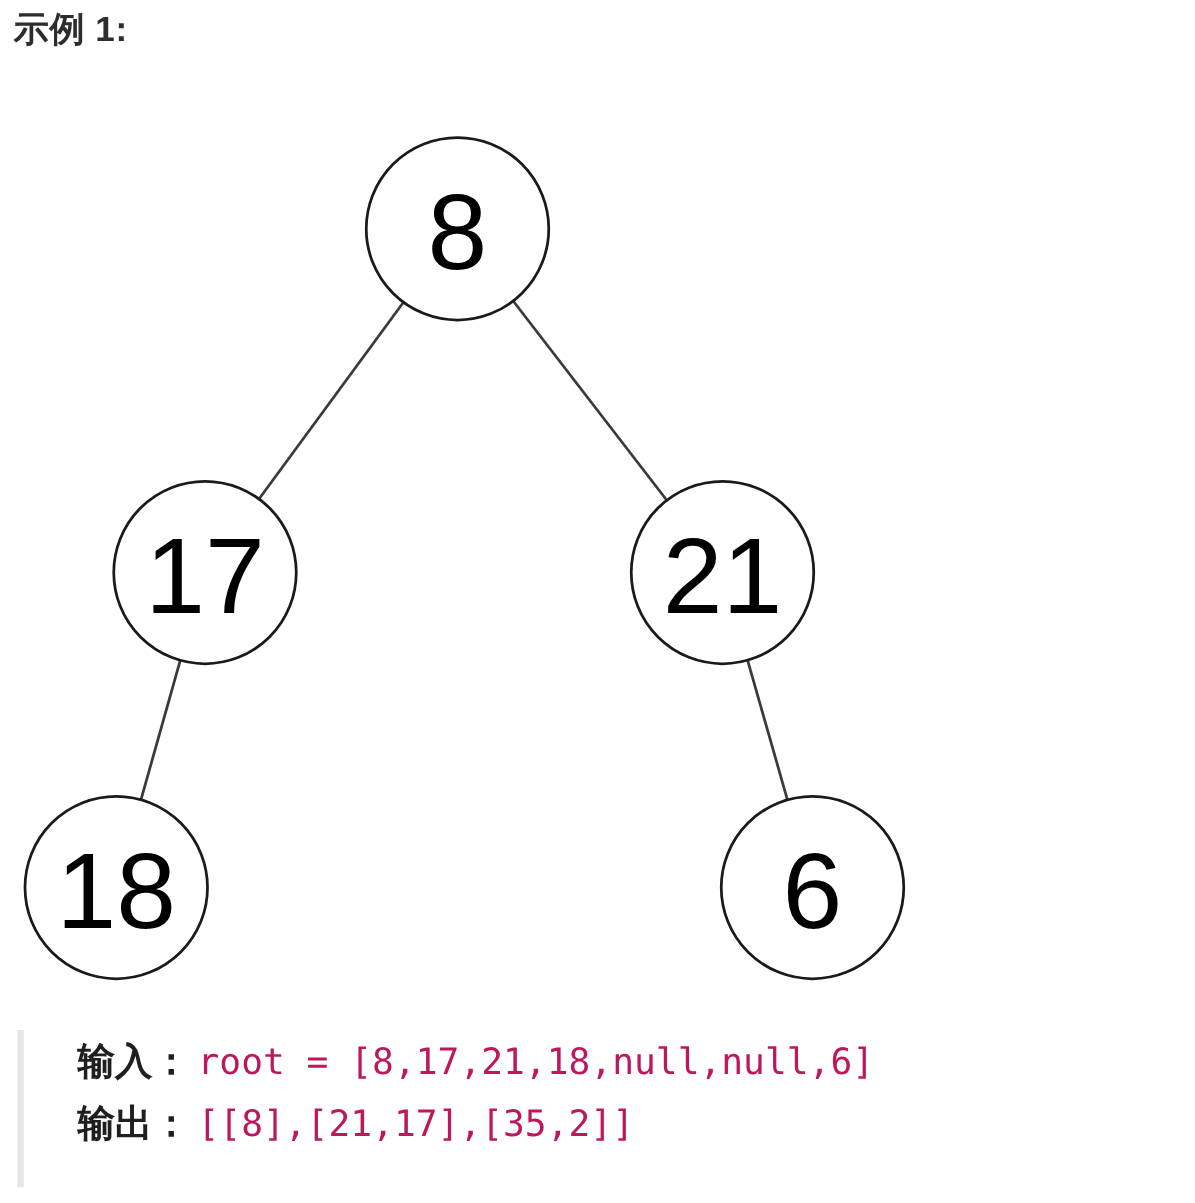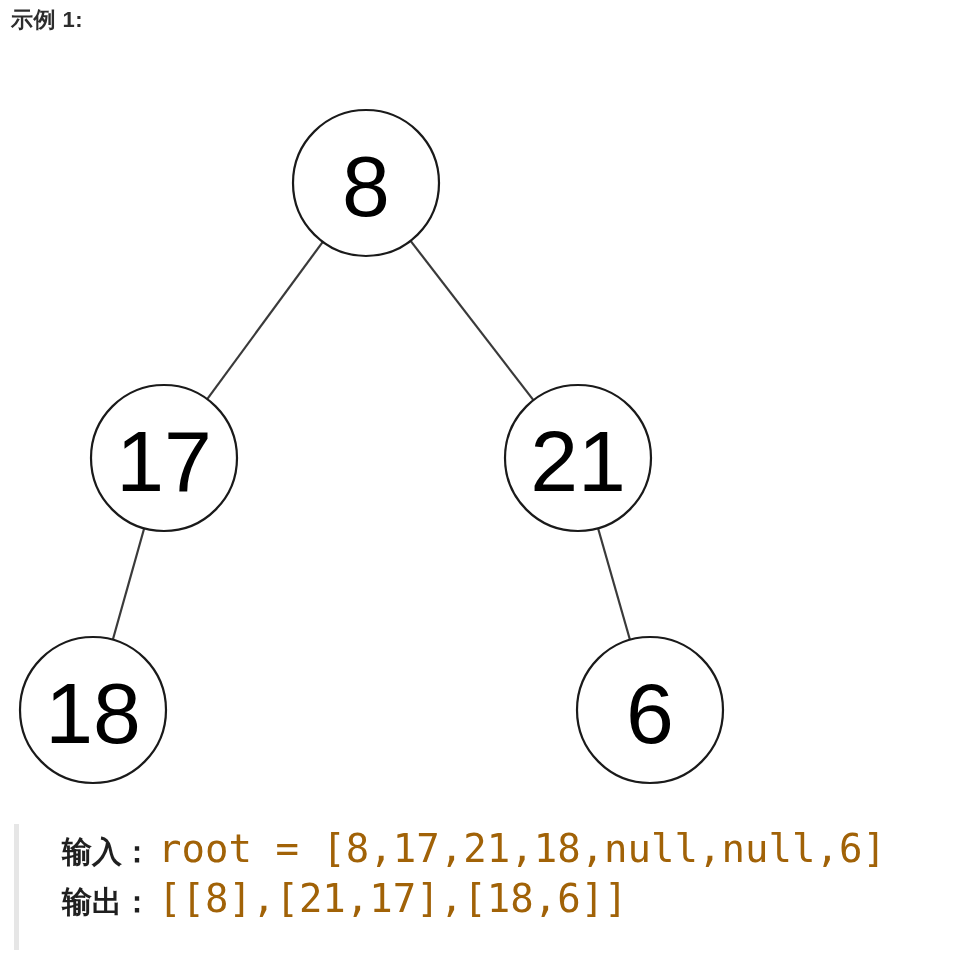--- a/index.html
+++ b/index.html
@@ -14,21 +14,21 @@
     overflow: hidden;
     font-family: "Liberation Sans", "DejaVu Sans", sans-serif;
     -webkit-font-smoothing: antialiased;
   }
 
   
   #example-heading {
     position: absolute;
     left: 11px;
     top: 6px;
-    font-size: 22px;
+    font-size: 28px;
     font-weight: bold;
     color: #2d2d2d;
     letter-spacing: 0.5px;
     line-height: 1.3;
     white-space: nowrap;
   }
 
   
   #tree-figure {
     position: absolute;
@@ -81,22 +81,22 @@
   .example-label {
     font-family: Liberation Serif, serif;
     font-size: 30px;
     font-weight: bold;
     color: #1f1f1f;
     letter-spacing: 0px;
     vertical-align: baseline;
   }
   .example-code {
     font-family: "DejaVu Sans Mono", "Liberation Mono", monospace;
-    font-size: 39px;
-    color: #a16207;
+    font-size: 29px;
+    color: #be185d;
     letter-spacing: 0px;
     vertical-align: baseline;
     padding-left: 6px;
   }
 </style>
 </head>
 <body>
 
 <div id="example-heading">示例 1:</div>
 
@@ -131,15 +131,15 @@
         </g>
       </g>
   </svg>
 </div>
 
 <div id="example-block">
   <div class="example-line">
     <span class="example-label">输入：</span><span class="example-code">root = [8,17,21,18,null,null,6]</span>
   </div>
   <div class="example-line">
-    <span class="example-label">输出：</span><span class="example-code">[[8],[21,17],[18,6]]</span>
+    <span class="example-label">输出：</span><span class="example-code">[[8],[21,17],[35,2]]</span>
   </div>
 </div>
 
 </body></html>

